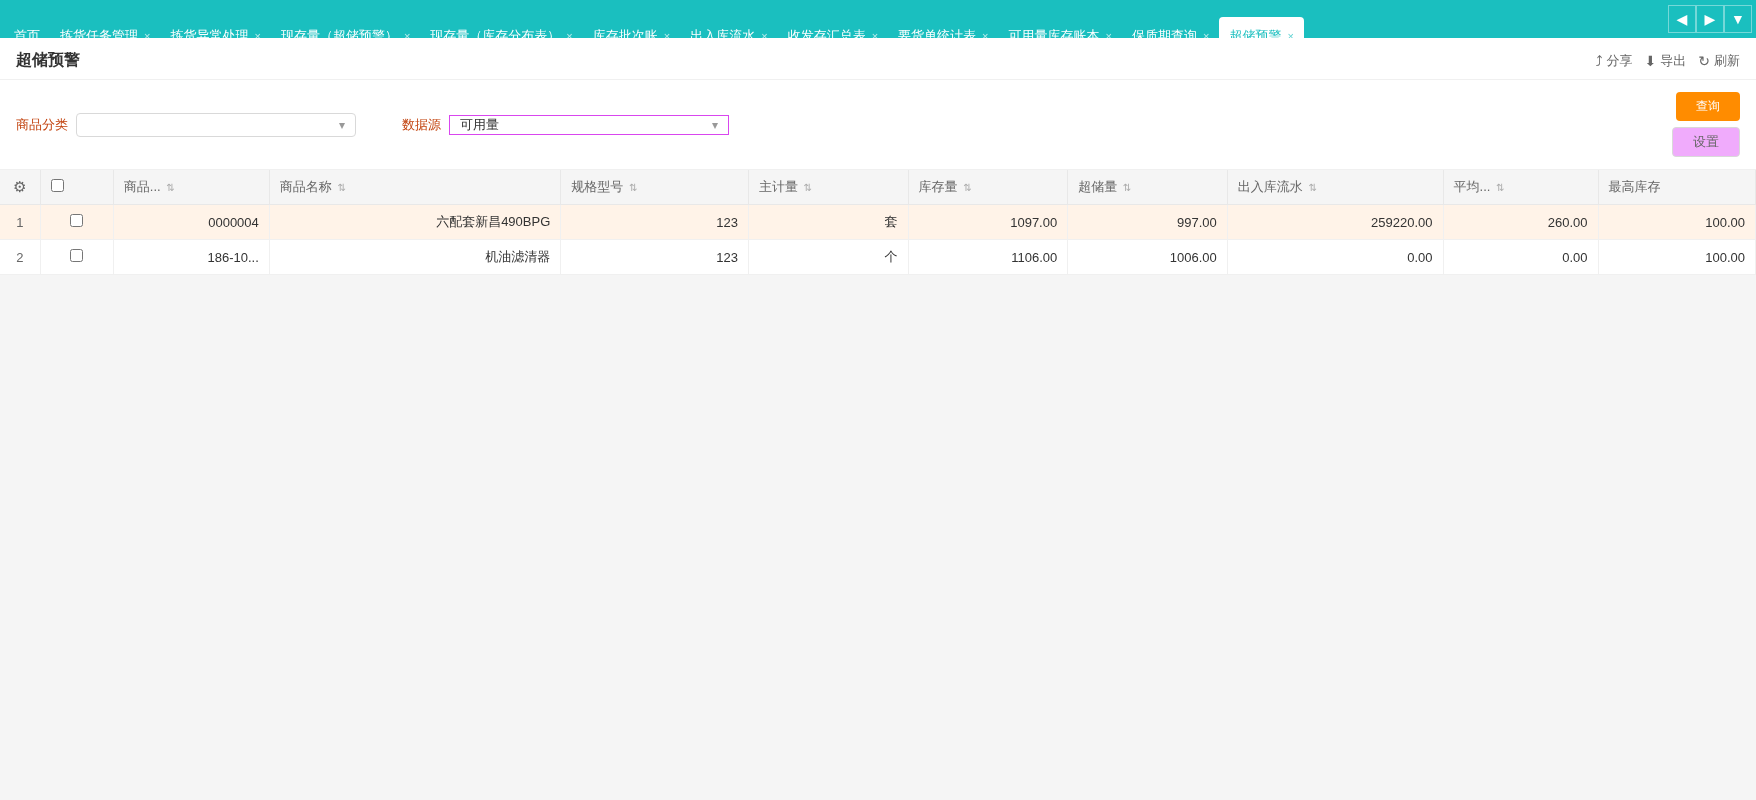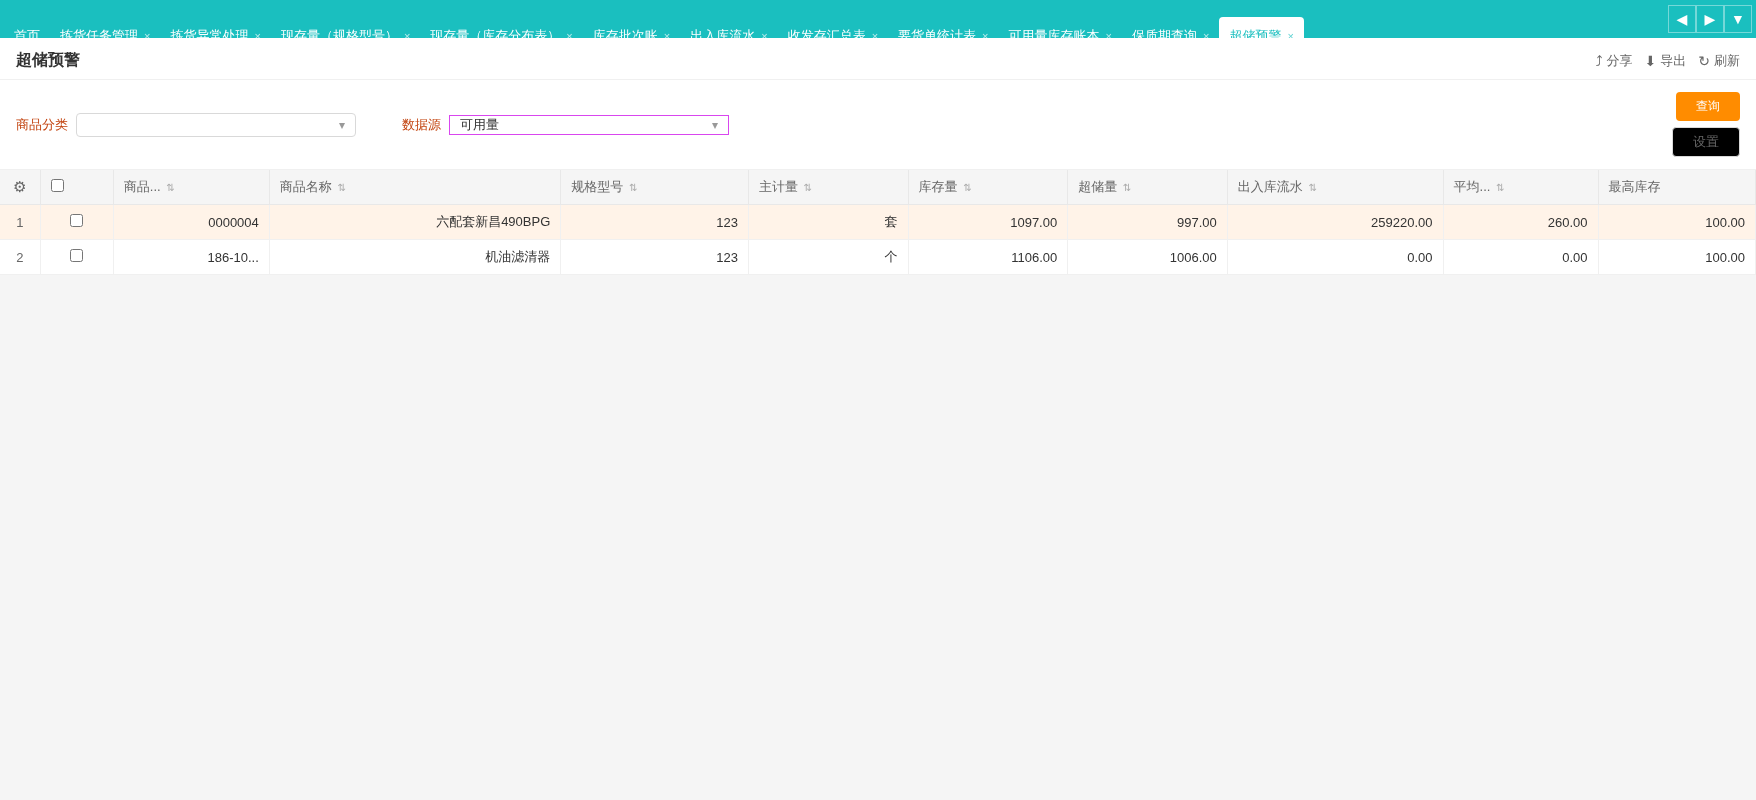--- a/index.html
+++ b/index.html
@@ -142,21 +142,21 @@
       background: #ff8c00;
       color: #fff;
       border: none;
       border-radius: 4px;
       padding: 6px 20px;
       cursor: pointer;
       font-size: 12px;
       margin-left: auto;
     }
     .btn-set {
-      background: #000000;
+      background: #f0abfc;
       color: #666;
       border: 1px solid #d9d9d9;
       border-radius: 4px;
       padding: 5px 20px;
       cursor: pointer;
       font-size: 13px;
     }
 
     .filter-buttons {
       display: flex;
@@ -220,21 +220,21 @@
   </div>
   <div class="nav-item">
     <span>拣货任务管理</span>
     <span class="close-x">×</span>
   </div>
   <div class="nav-item">
     <span>拣货异常处理</span>
     <span class="close-x">×</span>
   </div>
   <div class="nav-item">
-    <span>现存量（规格型号）</span>
+    <span>现存量（超储预警）</span>
     <span class="close-x">×</span>
   </div>
   <div class="nav-item">
     <span>现存量（库存分布表）</span>
     <span class="close-x">×</span>
   </div>
   <div class="nav-item">
     <span>库存批次账</span>
     <span class="close-x">×</span>
   </div>

